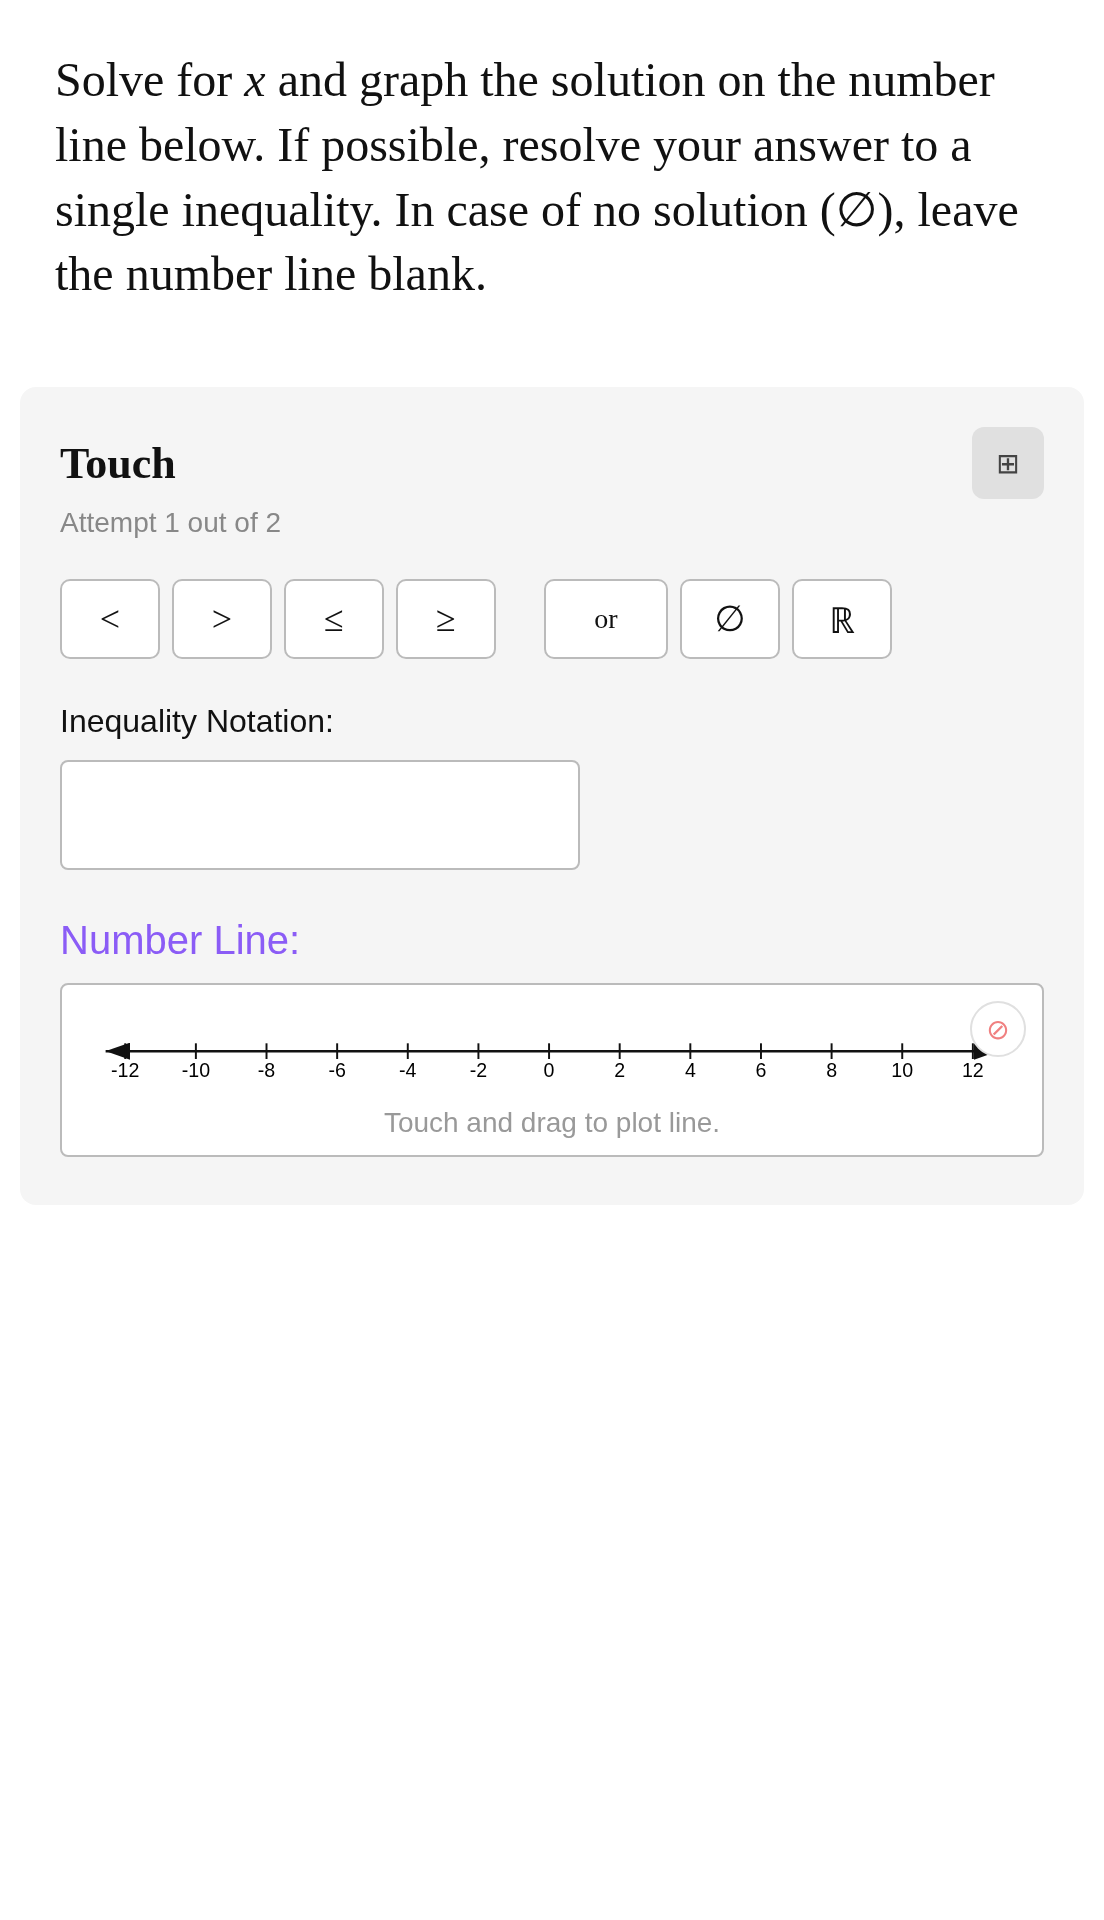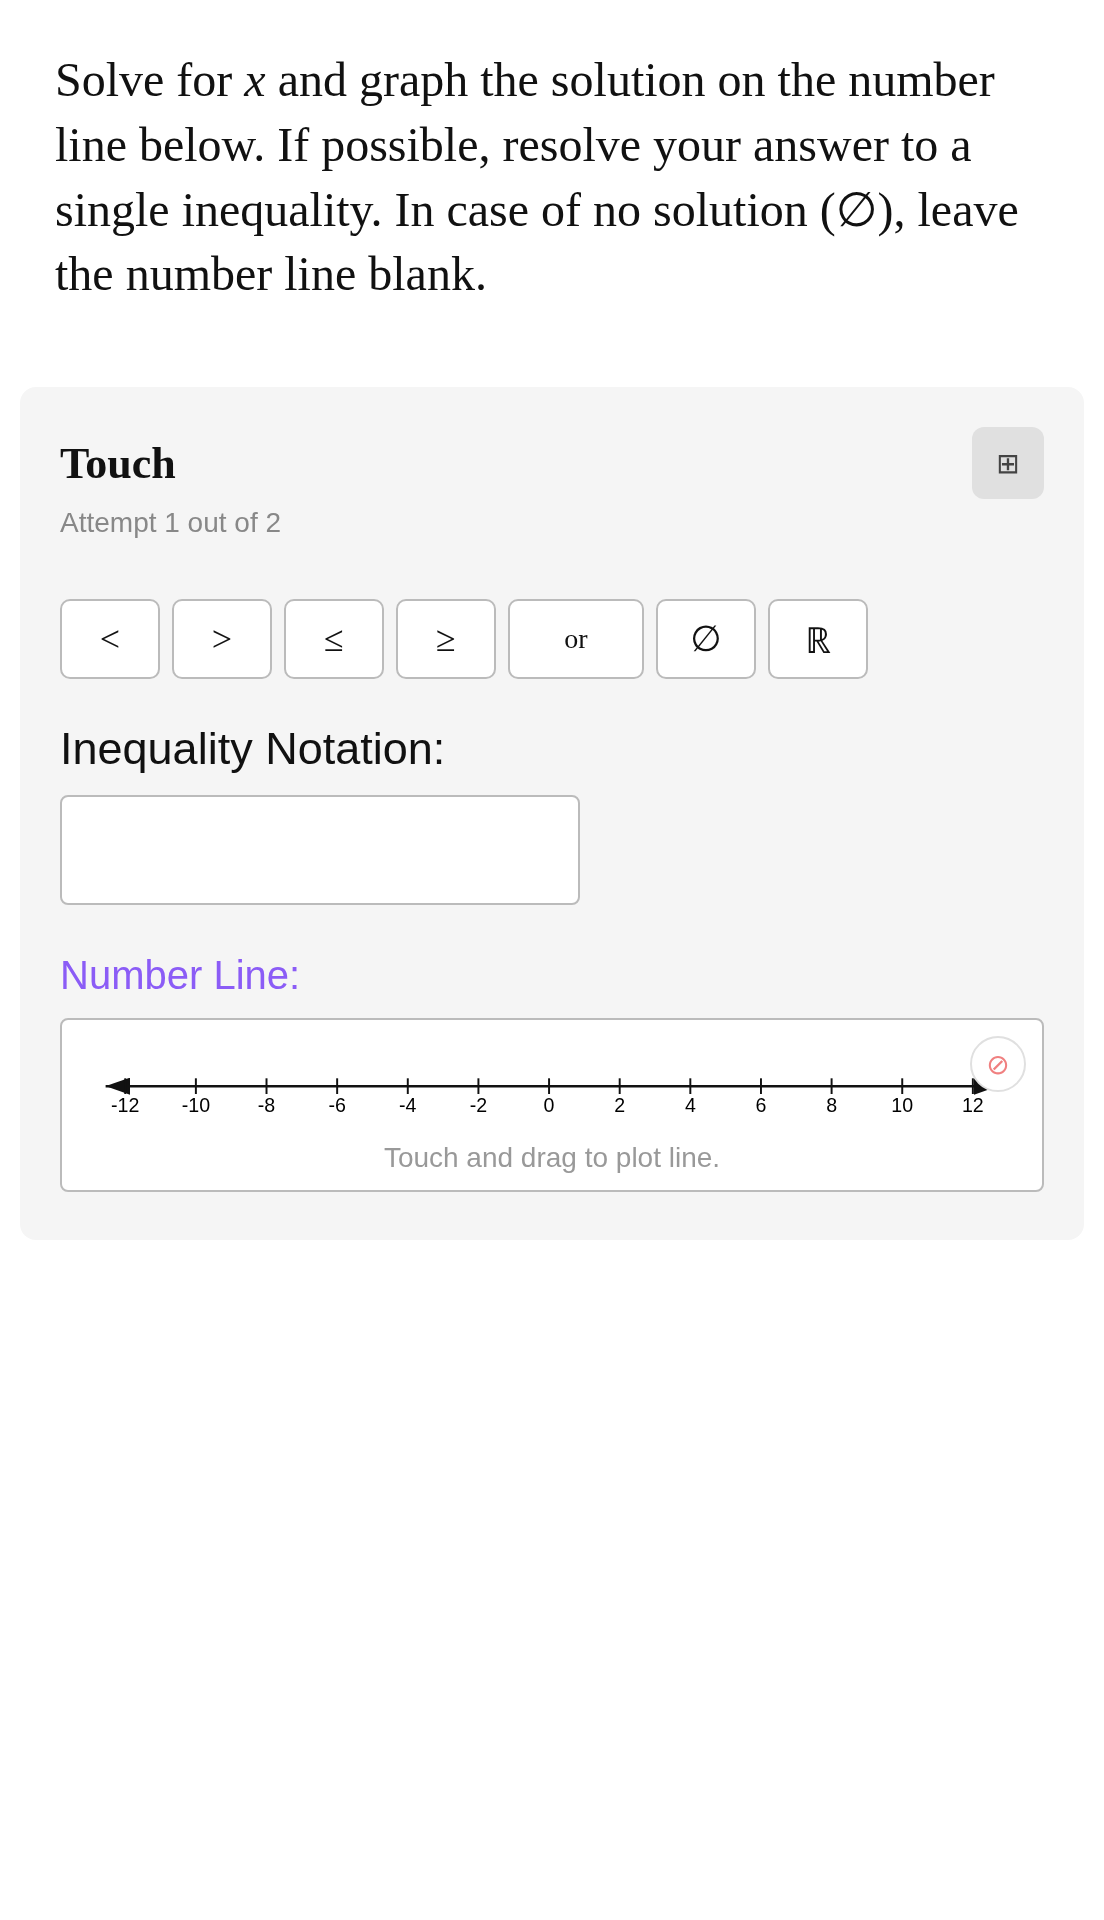--- a/index.html
+++ b/index.html
@@ -68,21 +68,21 @@
 
     .keyboard-icon {
       font-size: 28px;
       color: #444;
     }
 
     .attempt-text {
       font-size: 28px;
       color: #888;
       font-family: Arial, sans-serif;
-      margin-bottom: 60px;
+      margin-bottom: 40px;
     }
 
     .symbol-buttons {
       display: flex;
       gap: 12px;
       flex-wrap: wrap;
       margin-bottom: 44px;
     }
 
     .sym-btn {
@@ -94,26 +94,27 @@
       font-size: 36px;
       font-family: Georgia, serif;
       color: #111;
       cursor: pointer;
       display: flex;
       align-items: center;
       justify-content: center;
     }
 
     .sym-btn.or-btn {
-      width: 136px;
-      font-size: 28px;
+      width: 124px;
+      font-size: 28px;
+      margin-left: 36px;
     }
 
     .inequality-label {
-      font-size: 45px;
+      font-size: 32px;
       font-family: Arial, sans-serif;
       color: #111;
       margin-bottom: 20px;
     }
 
     .inequality-input {
       width: 520px;
       height: 110px;
       border: 2px solid #bbb;
       border-radius: 8px;

